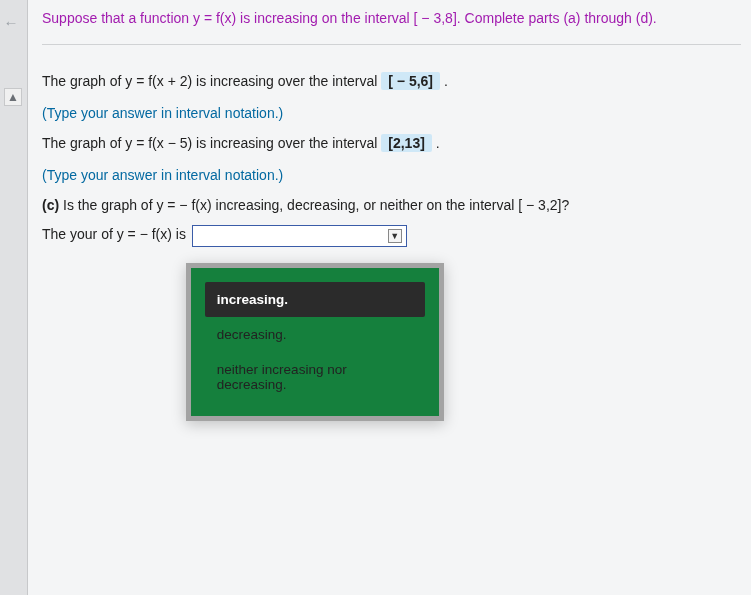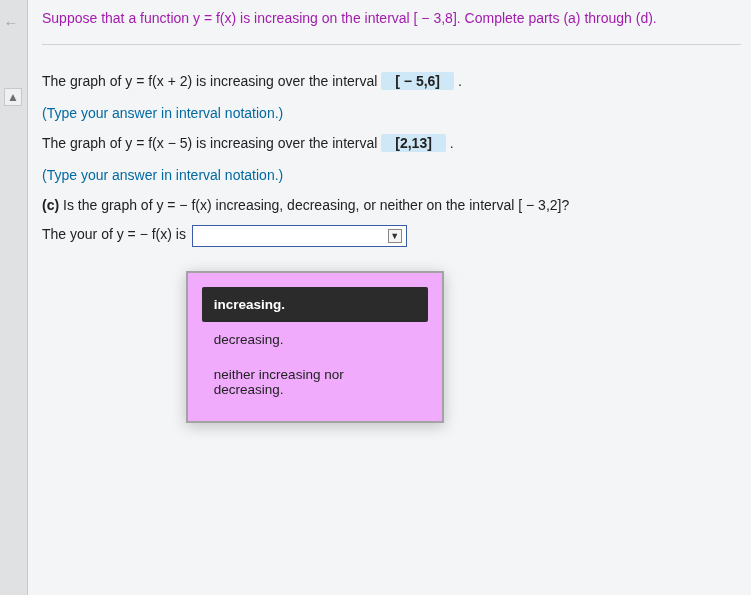--- a/index.html
+++ b/index.html
@@ -69,21 +69,21 @@
   }
   .answer-line {
     margin-top: 10px;
   }
   .note {
     margin-top: 16px;
     color: #0369a1;
   }
   .answer-chip {
     background: #cfe8f7;
-    padding: 1px 14px;
+    padding: 1px 7px;
     border-radius: 2px;
     font-weight: bold;
   }
   .select-wrap {
     display: inline-block;
     position: relative;
     vertical-align: middle;
     margin-left: 2px;
   }
   .select-box {
@@ -101,24 +101,24 @@
     width: 14px; height: 14px;
     border: 1px solid #888;
     display:flex; align-items:center; justify-content:center;
     font-size: 9px;
     color: #333;
     background: #f5f5f5;
   }
   .dropdown {
     position: absolute;
     left: -6px;
-    top: 48px;
+    top: 40px;
     width: 258px;
-    background: #f0abfc;
-    border: 2px solid #a3a3a3;
+    background: #15803d;
+    border: 5px solid #a3a3a3;
     box-shadow: 0 3px 14px rgba(0,0,0,0.22);
     padding: 14px 14px;
   }
   .dropdown-option {
     padding: 10px 12px;
     font-size: 13.5px;
     cursor: pointer;
   }
   .dropdown-option.selected {
     background: #2b2b2b;

